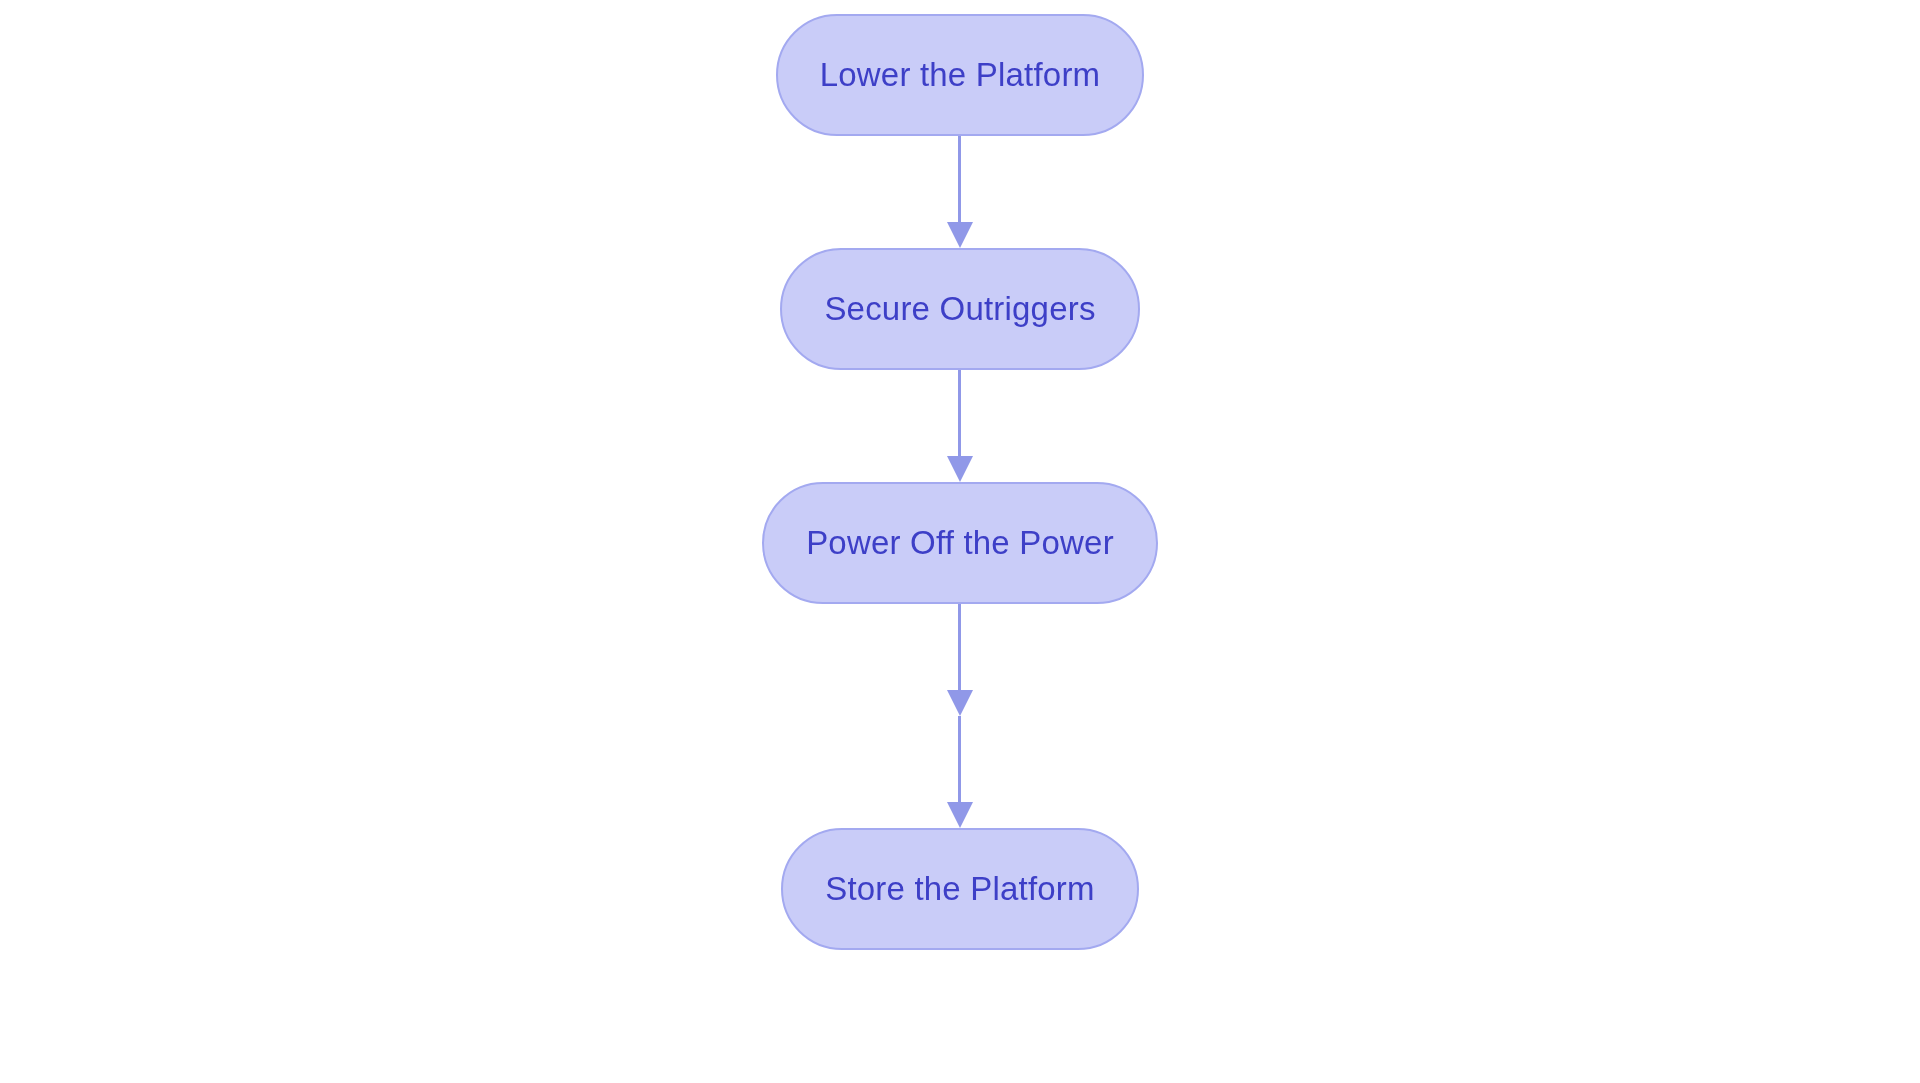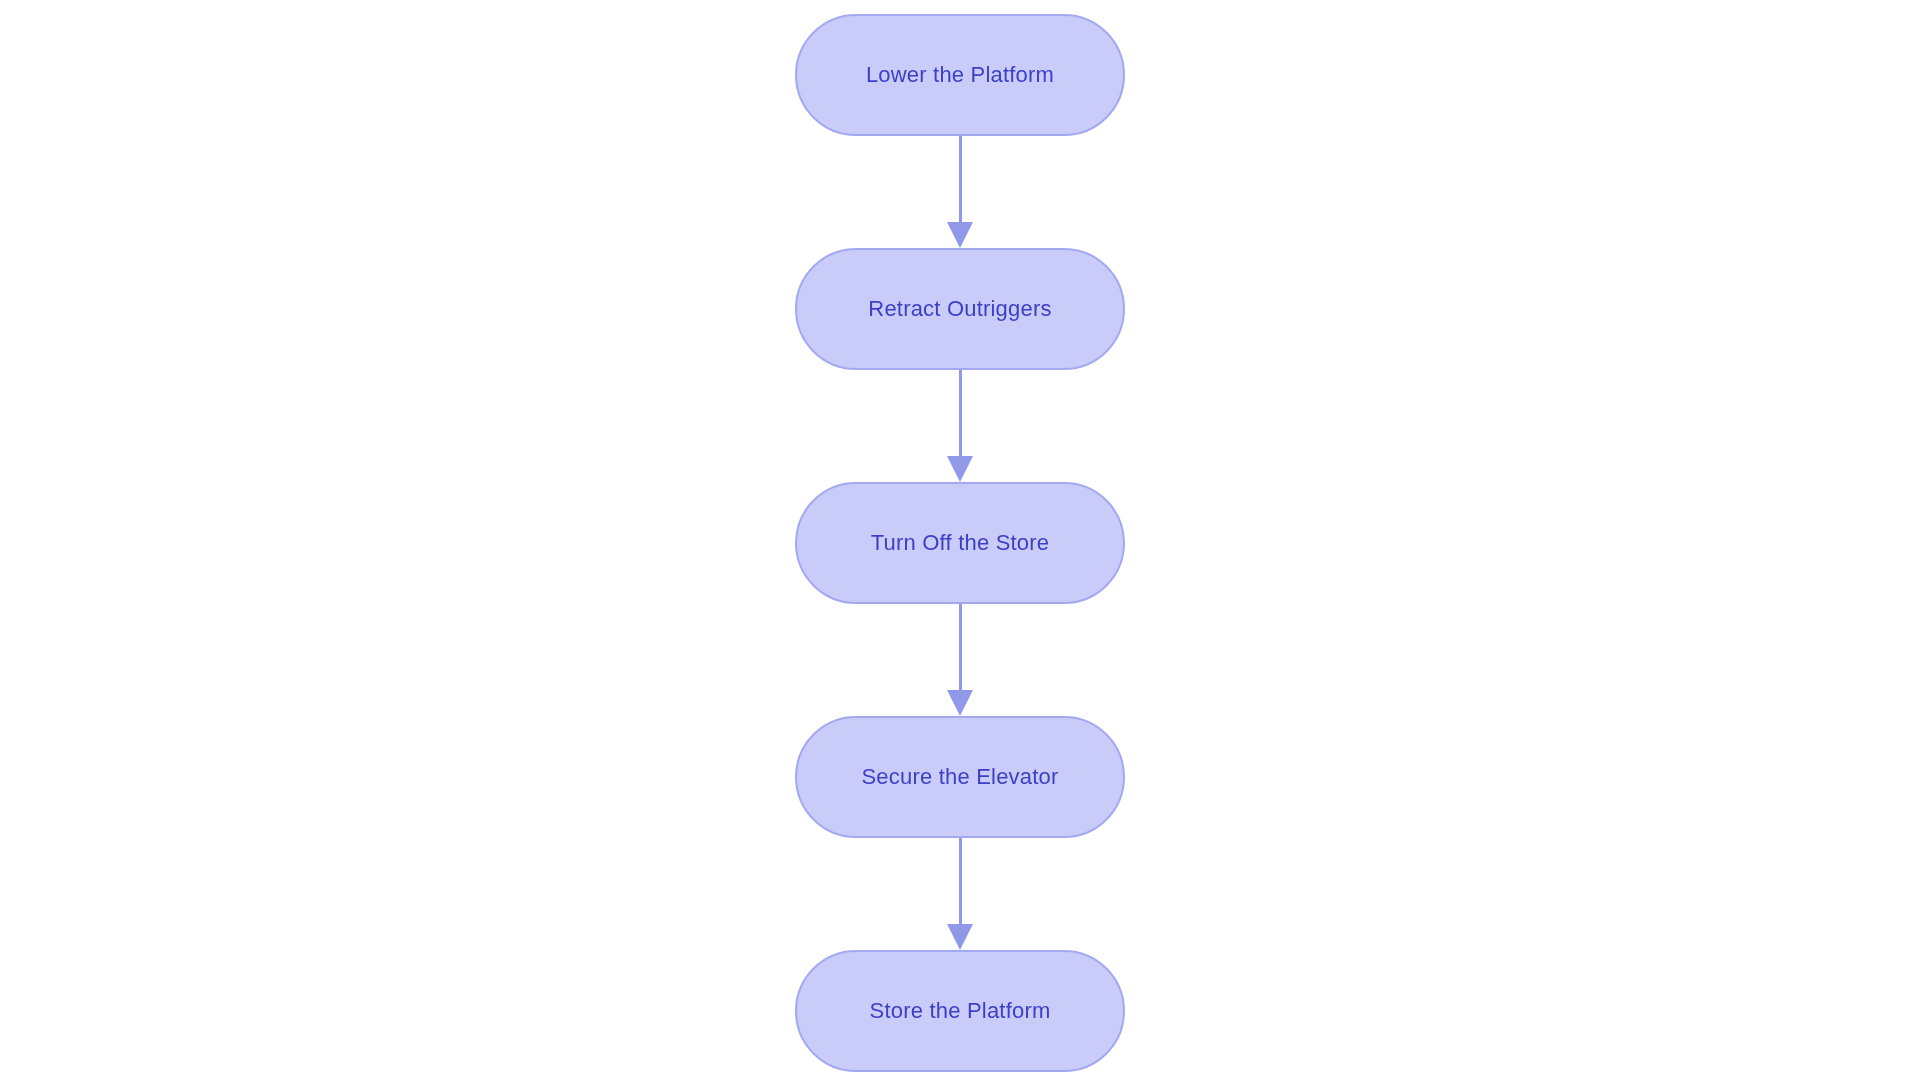--- a/index.html
+++ b/index.html
@@ -35,21 +35,21 @@
     align-items: center;
   }
   .node {
     height: 122px;
     padding: 0 42px;
     min-width: 330px;
     border: 2px solid var(--node-border);
     border-radius: 61px;
     background: var(--node-fill);
     color: var(--node-text);
-    font-size: 22px;
+    font-size: 33px;
     font-weight: 400;
     letter-spacing: 0.2px;
     display: flex;
     align-items: center;
     justify-content: center;
     white-space: nowrap;
   }
   .connector {
     height: 112px;
     display: flex;
@@ -78,40 +78,37 @@
   <div class="node">
     <span class="node-label">Lower the Platform</span>
   </div>
 
   <div class="connector">
     <div class="line"></div>
     <div class="head"></div>
   </div>
 
   <div class="node">
-    <span class="node-label">Retract Outriggers</span>
+    <span class="node-label">Secure Outriggers</span>
   </div>
 
   <div class="connector">
     <div class="line"></div>
     <div class="head"></div>
   </div>
 
   <div class="node">
-    <span class="node-label">Turn Off the Store</span>
+    <span class="node-label">Power Off the Power</span>
   </div>
 
   <div class="connector">
     <div class="line"></div>
     <div class="head"></div>
   </div>
 
-  <div class="node">
-    <span class="node-label">Secure the Elevator</span>
-  </div>
 
   <div class="connector">
     <div class="line"></div>
     <div class="head"></div>
   </div>
 
   <div class="node">
     <span class="node-label">Store the Platform</span>
   </div>
 </div>

